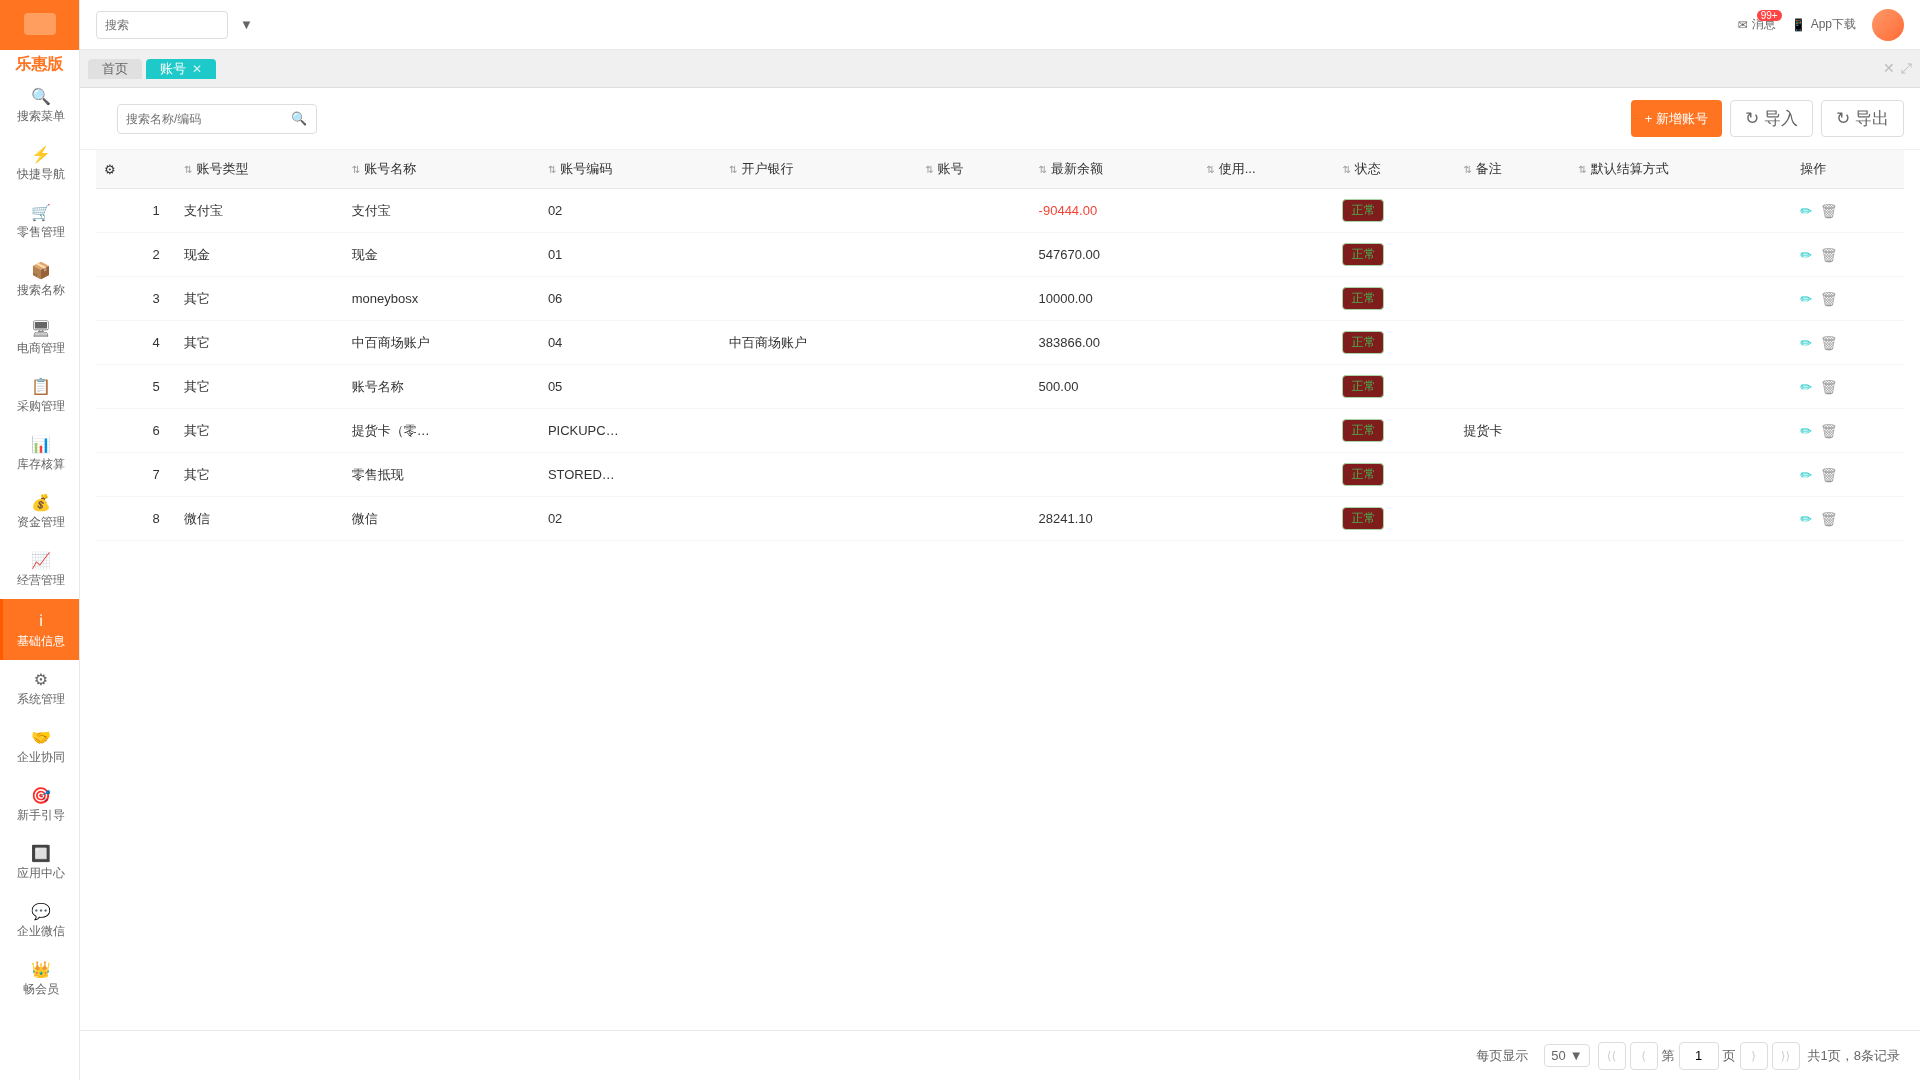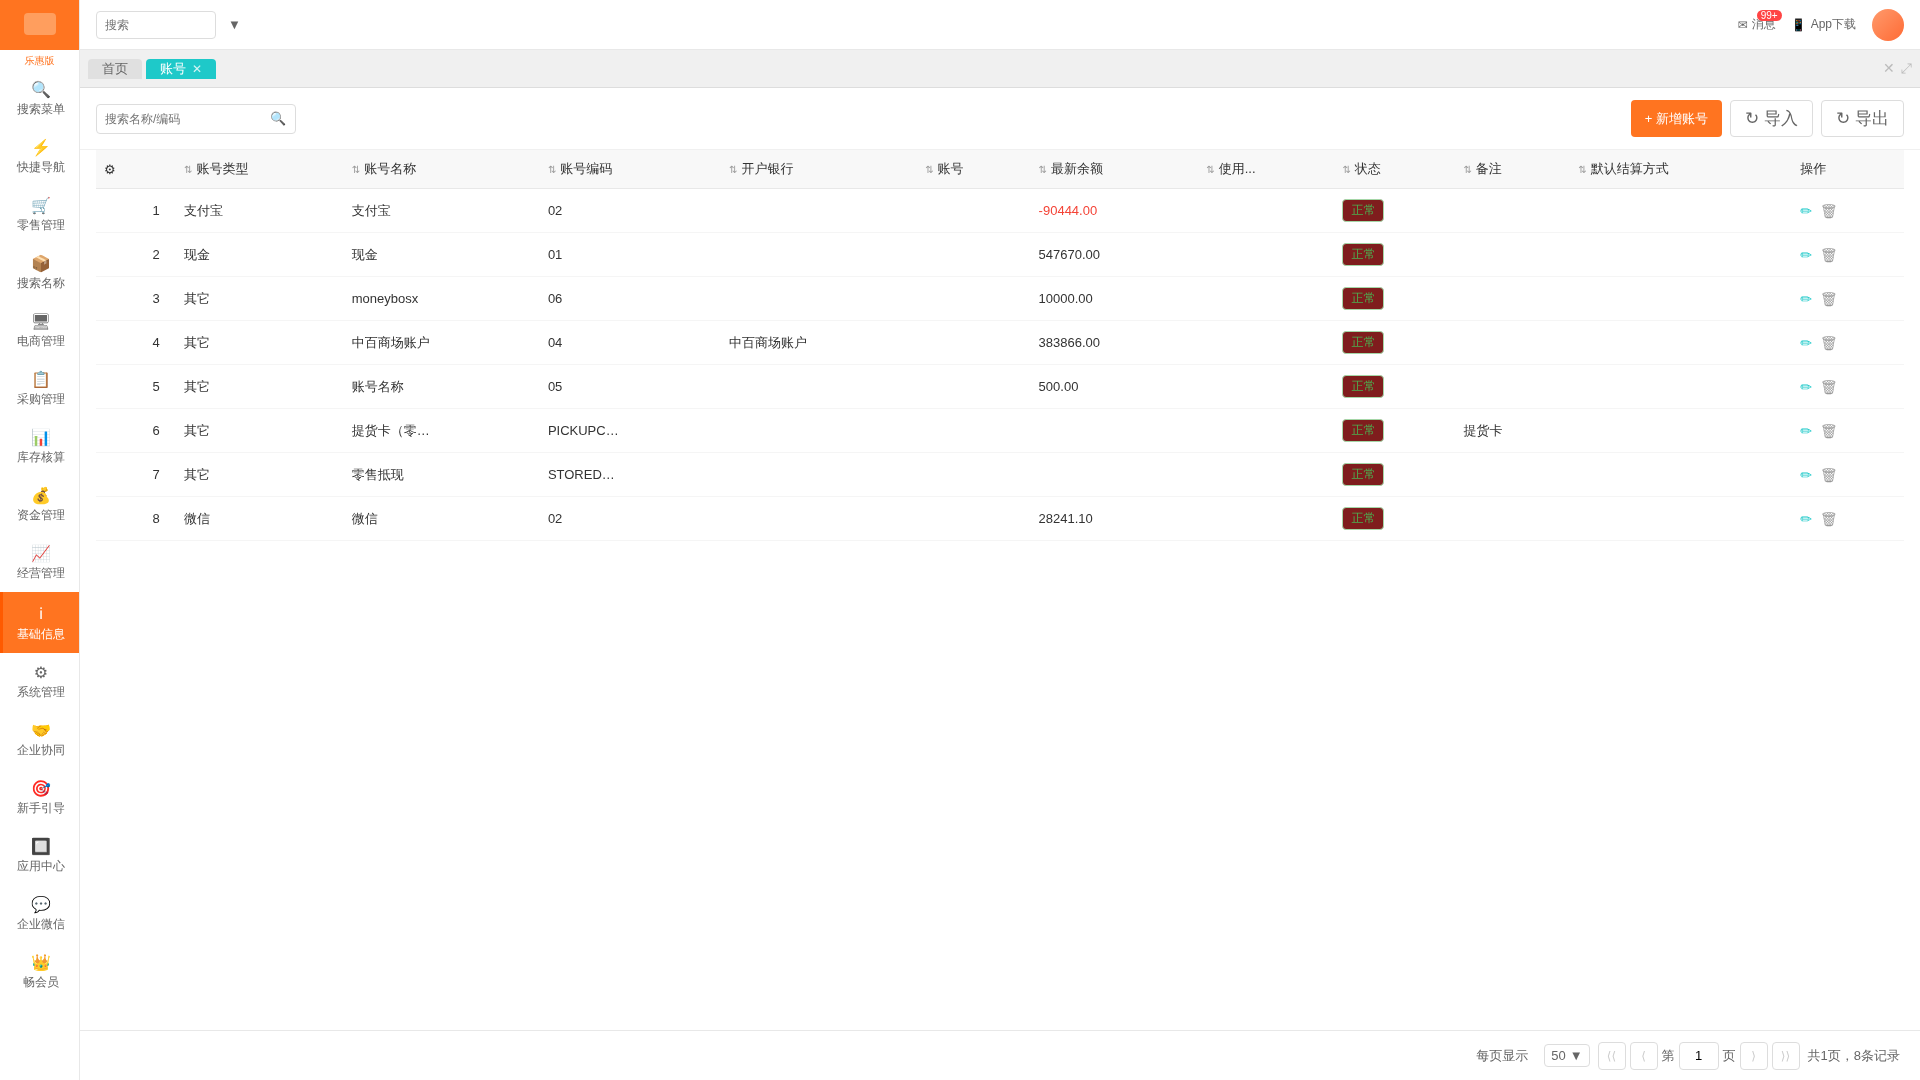--- a/index.html
+++ b/index.html
@@ -29,23 +29,24 @@
       flex-direction: column;
     }
     .sidebar-logo .logo-icon {
       width: 32px;
       height: 22px;
       background: #ff9e5e;
       border-radius: 4px;
       margin-bottom: 2px;
     }
     .sidebar-brand {
-      font-size: 10px;
+      font-size: 16px;
       color: #ff7420;
       padding: 4px 0 2px;
+      font-weight: bold;
     }
     .sidebar-menu {
       display: flex;
       flex-direction: column;
       width: 100%;
       flex: 1;
     }
     .sidebar-item {
       display: flex;
       flex-direction: column;
@@ -81,21 +82,21 @@
       padding: 0 16px;
       border-bottom: 1px solid #e8e8e8;
       justify-content: space-between;
     }
     .topbar-left {
       display: flex;
       align-items: center;
       gap: 12px;
     }
     .search-box {
-      width: 120px;
+      width: 132px;
       height: 28px;
       border: 1px solid #ddd;
       border-radius: 4px;
       padding: 0 8px;
       font-size: 12px;
     }
     .topbar-dropdown {
       display: flex;
       align-items: center;
       gap: 4px;
@@ -191,20 +192,21 @@
       border-bottom: 1px solid #f0f0f0;
     }
     .search-input-wrap {
       display: flex;
       align-items: center;
       border: 1px solid #ddd;
       border-radius: 4px;
       padding: 0 8px;
       width: 200px;
       height: 30px;
+      margin-left: 21px;
     }
     .search-input-wrap input {
       border: none;
       outline: none;
       font-size: 12px;
       width: 100%;
       color: #999;
     }
     .search-icon-btn {
       color: #1ec9c9;

